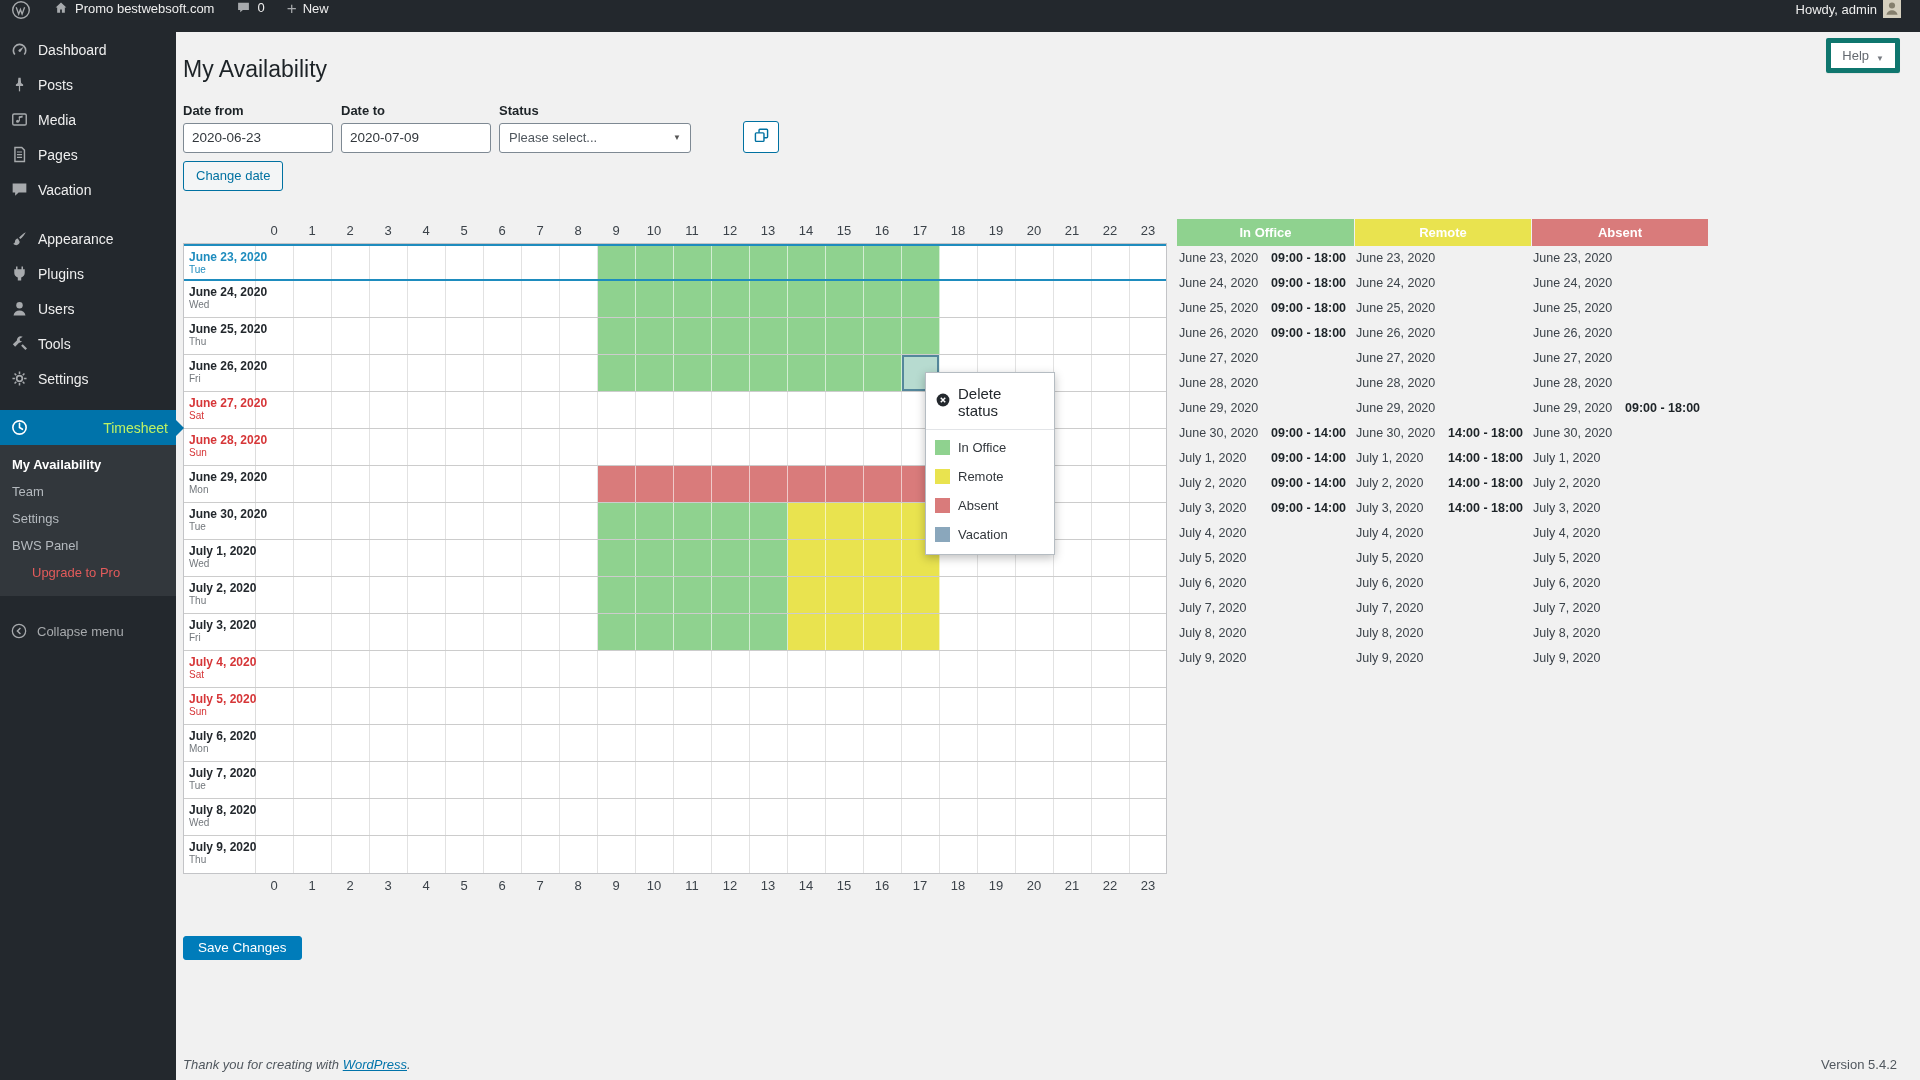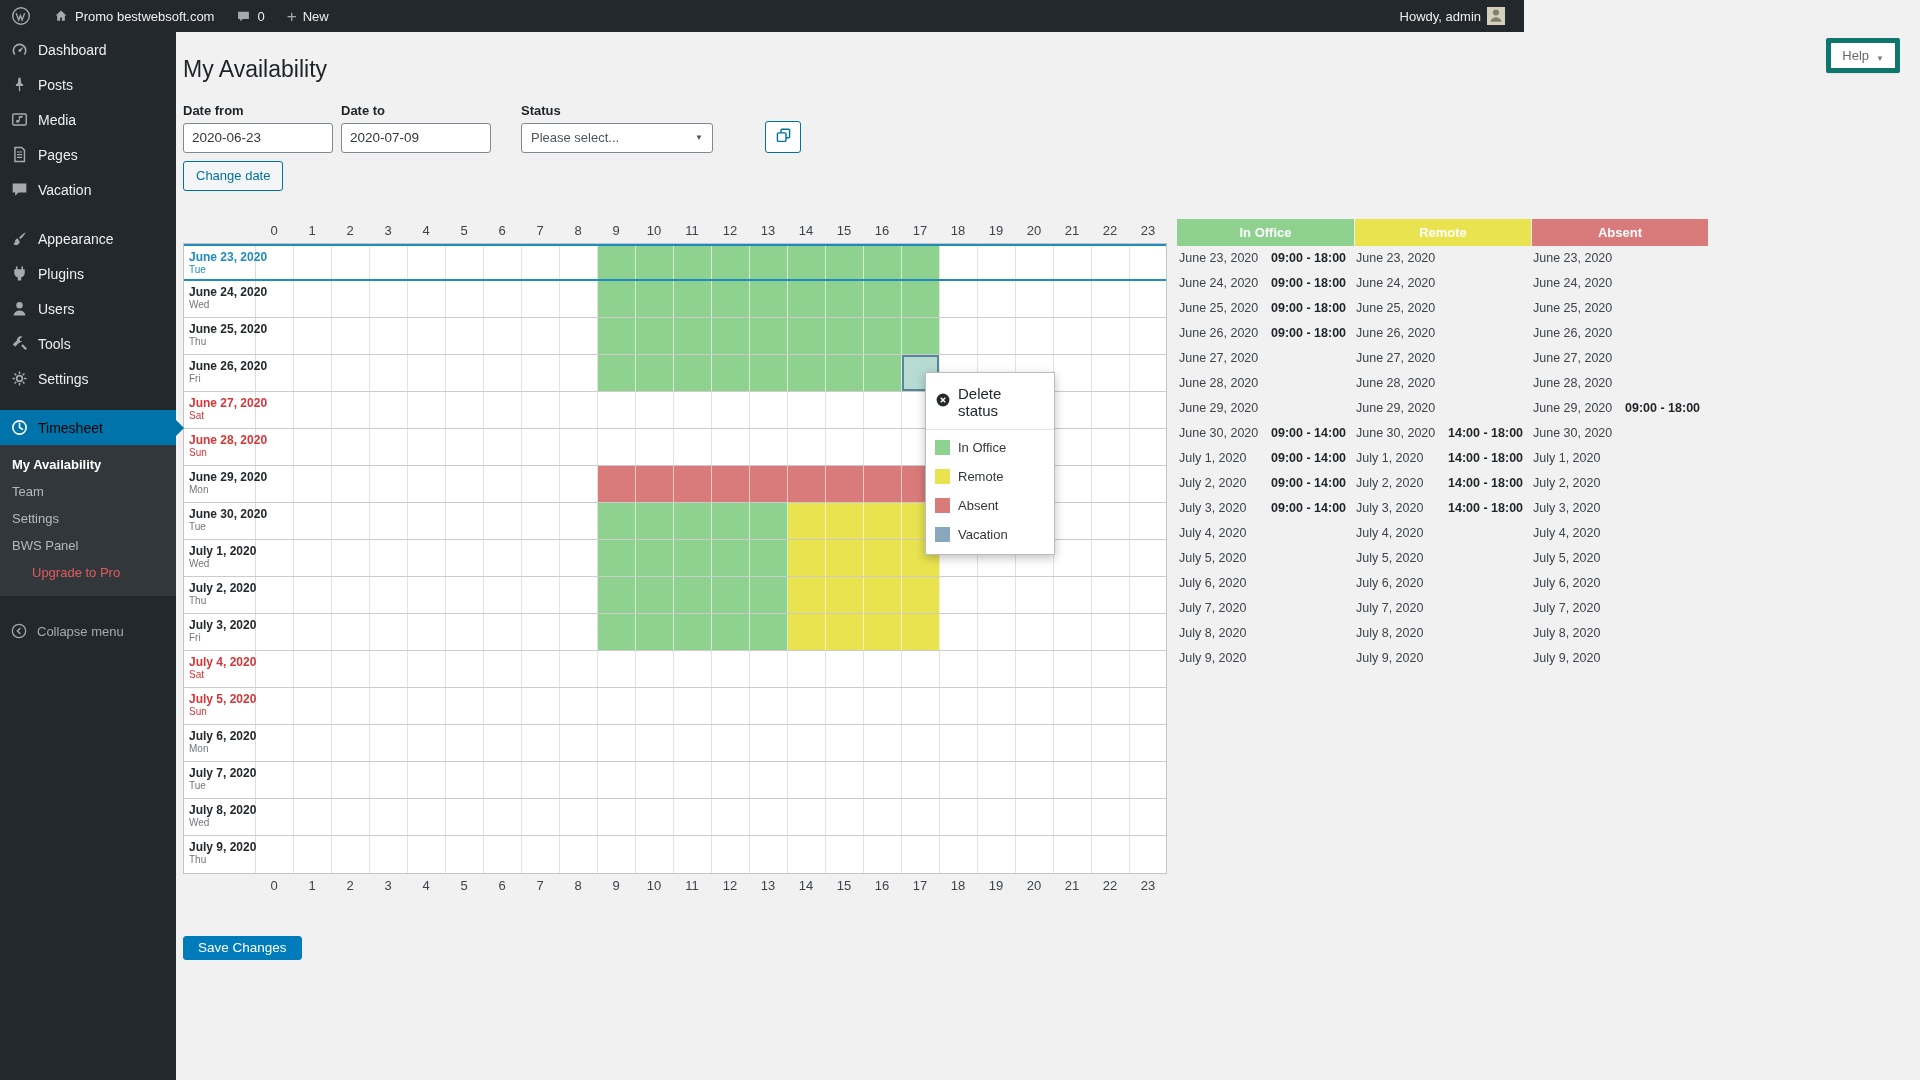--- a/index.html
+++ b/index.html
@@ -1,51 +1,51 @@
 <!DOCTYPE html>
 <html style="--office: #8fd28f; --remote: #e9e34f; --absent: #d97b7b; --vacation: #8aa7bc; --today-blue: #1e8cbe; --weekend-red: #d63638; --menu-active: #0073aa; --button-primary: #007cba; --link: #0073aa; --upgrade: #e35b5b; --selected-bg: #b7dbd0; --selected-border: #54879b;"><head>
 <meta charset="utf-8">
 <title>My Availability</title>
 <style>
   * { margin:0; padding:0; box-sizing:border-box; }
   html,body { width:1920px; height:1080px; }
   body { font-family:"Liberation Sans","DejaVu Sans",sans-serif; font-size:13px; background:#f1f1f1; color:#3c434a; overflow:hidden; position:relative; }
 
   
-  #adminbar { position:fixed; top:0; left:0; width:1524px; height:32px; background:#23282d; display:flex; align-items:center; z-index:100; color:#eee; }
+  #adminbar { position:fixed; top:0; left:0; width:1920px; height:32px; background:#23282d; display:flex; align-items:flex-start; z-index:100; color:#eee; }
   .ab-item { display:flex; align-items:center; gap:6px; padding:0 11px; cursor:pointer; }
   .ab-ic { display:flex; align-items:center; color:#a7aaad; }
   .ab-plus { font-size:17px; line-height:1; color:#a7aaad; }
   .ab-right { margin-left:auto; display:flex; align-items:stretch; padding-right:8px; }
   .avatar { width:18px; height:18px; background:#d5cfbe; display:flex; align-items:center; justify-content:center; overflow:hidden; }
 
   
   #sidebar { position:fixed; top:32px; left:0; bottom:0; width:176px; background:#23282d; z-index:50; }
   .menu-item { position:relative; display:flex; align-items:center; gap:9px; padding:8px 8px 8px 9px; font-size:14px; color:#eee; cursor:pointer; }
   .menu-item.sep { margin-top:14px; }
   .mi-icon { width:20px; flex:none; color:#a7aaad; display:flex; justify-content:center; align-items:center; }
-  .menu-item.active { background:var(--menu-active,#0073aa); color:#000000; }
+  .menu-item.active { background:var(--menu-active,#0073aa); color:#bef264;justify-content:space-between; }
   .menu-item.active .mi-icon { color:#fff; }
   .menu-arrow { position:absolute; right:-16px; top:50%; transform:translateY(-50%); width:0; height:0; border:8px solid transparent; border-left-color:var(--menu-active,#0073aa); }
   .submenu { background:#32373c; padding:6px 0 10px; }
   .submenu-item { padding:6px 12px; font-size:13px; color:#b4b9be; cursor:pointer; }
   .submenu-item.current { color:#fff; font-weight:bold; }
   .submenu-item.upgrade { color:var(--upgrade,#e35b5b);padding-left:32px; }
   .collapse { display:flex; align-items:center; gap:8px; padding:10px 9px; margin-top:16px; color:#a7aaad; font-size:13px; cursor:pointer; }
 
   
   #content { margin-left:160px; margin-top:32px; padding:23px 23px 0; position:relative; min-height:1048px; }
   .help-tab { position:absolute; top:6px; right:20px; background:#fff; border:5px solid #0f766e; border-radius:2px; padding:5px 11px; font-size:13px; color:#646970; display:flex; gap:7px; align-items:flex-end; cursor:pointer; box-shadow:0 1px 1px rgba(0,0,0,.06); }
   .help-caret { font-size:8px; color:#787c82; }
   h1 { font-size:23px; font-weight:400; color:#1d2327; line-height:1.3; }
 
   .filters { display:flex; align-items:flex-end; gap:8px; margin-top:18px; }
   .f-group label { display:block; font-weight:bold; font-size:13px; color:#1d2327; margin-bottom:5px; }
   .f-input { width:150px; height:30px; border:1px solid #7e8993; border-radius:3px; padding:0 8px; font-size:13.5px; color:#32373c; background:#fff; font-family:inherit; }
-  .status-group { margin-left:22px; }
+  .status-group { }
   .f-select { width:192px; height:30px; border:1px solid #7e8993; border-radius:3px; background:#fff; display:flex; align-items:center; justify-content:space-between; padding:0 9px; color:#50575e; cursor:pointer; }
   .sel-caret { font-size:8px; color:#555; }
   .copy-btn { margin-left:44px; width:36px; height:32px; border:1px solid #0071a1; border-radius:3px; background:#fff; display:flex; align-items:center; justify-content:center; cursor:pointer; }
   .btn-secondary { display:inline-block; margin-top:8px; height:30px; padding:0 12px; background:#f3f5f6; border:1px solid #0071a1; color:#0071a1; border-radius:3px; font-size:13px; font-family:inherit; cursor:pointer; }
   .btn-primary { display:inline-block; margin-top:38px; height:24px; padding:0 14px; background:var(--button-primary,#007cba); border:1px solid var(--button-primary,#007cba); color:#fff; border-radius:3px; font-size:13.5px; font-family:inherit; cursor:pointer; }
 
   
   .main-row { display:flex; align-items:flex-start; gap:10px; margin-top:28px; }
   .board { width:984px; flex:none; position:relative; }
   .h-row { display:flex; height:24px; align-items:center; color:#3c434a; font-size:13px; }
@@ -1102,13 +1102,17 @@
           <div class="sum-row">
             <span class="sum-date">July 9, 2020</span>
             <span class="sum-time"></span>
           </div>
         </div>
       </div>
   </div>
 
   <button class="btn-primary">Save Changes</button>
 
+  <div class="footer">
+    <span class="thanks"><span>Thank you for creating with </span><a>WordPress</a><span>.</span></span>
+    <span class="version">Version 5.4.2</span>
+  </div>
 </div>
 
 </body></html>

